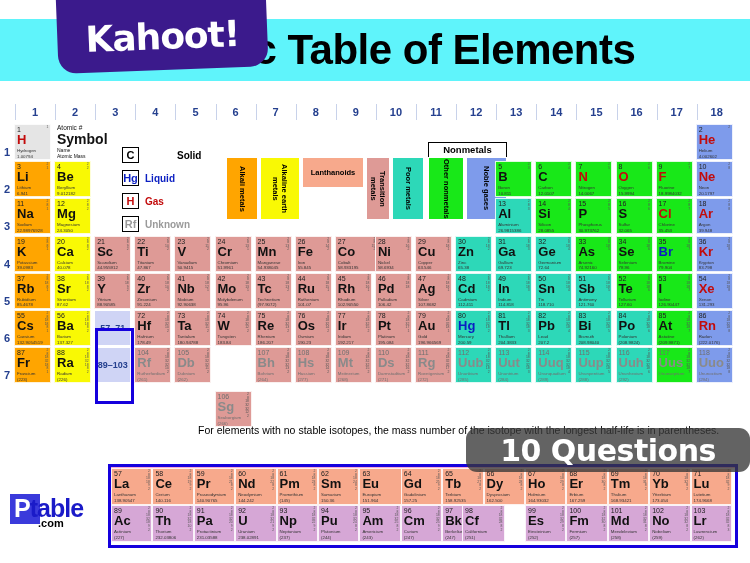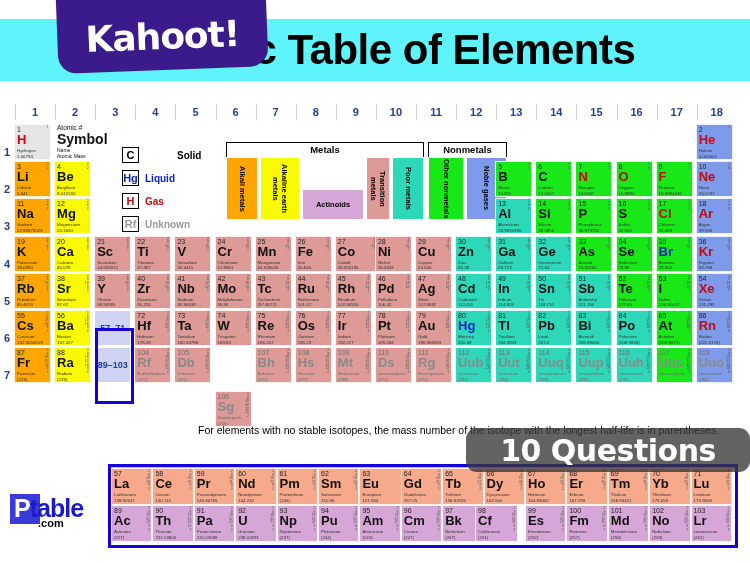--- a/index.html
+++ b/index.html
@@ -228,25 +228,24 @@
       <div class="row s-gas">
         <div class="box">H</div>
         <div class="lab">Gas</div>
       </div>
       <div class="row s-unknown">
         <div class="box">Rf</div>
         <div class="lab">Unknown</div>
       </div>
     </div>
   <div id="cat-legend">
-      <div class="bracket" style="left: 0px; width: 198px;">Metals</div>
       <div class="bracket" style="left: 202px; width: 79px;">Nonmetals</div>
       <div class="blk vert" style="left: 0px; top: 15px; width: 32px; height: 63px; background: rgb(255, 165, 0);">Alkali metals</div>
       <div class="blk vert" style="left: 34px; top: 15px; width: 40px; height: 63px; background: rgb(249, 249, 4);">Alkaline earth metals</div>
-      <div class="blk" style="left: 76px; top: 47px; width: 62px; height: 31px; background: rgb(214, 167, 214);">Actinoids</div>
+      <div class="blk" style="left: 76px; top: 15px; width: 62px; height: 31px; background: rgb(247, 169, 140);">Lanthanoids</div>
       <div class="blk vert" style="left: 140px; top: 15px; width: 24px; height: 63px; background: rgb(222, 154, 150);">Transition metals</div>
       <div class="blk vert" style="left: 166px; top: 15px; width: 32px; height: 63px; background: rgb(45, 216, 184);">Poor metals</div>
       <div class="blk vert" style="left: 202px; top: 15px; width: 36px; height: 63px; background: rgb(24, 232, 24);">Other nonmetals</div>
       <div class="blk vert" style="left: 240px; top: 15px; width: 41px; height: 63px; background: rgb(126, 155, 235);">Noble gases</div>
     </div>
 
 <div class="cell c-hydrogen st-gas" style="left: 0px; top: 0px;">
       <div class="num">1</div>
       <div class="sym">H</div>
       <div class="nm">Hydrogen</div>
@@ -1045,21 +1044,21 @@
       <div class="ms">(247)</div>
       <div class="shell">2<br>8<br>18<br>32<br>25<br>9<br>2</div>
     </div>
     <div class="cell c-actin st-sol" style="width: 41.4px; height: 37px; left: 331.2px; top: 37px;">
       <div class="num">97</div>
       <div class="sym">Bk</div>
       <div class="nm">Berkelium</div>
       <div class="ms">(247)</div>
       <div class="shell">2<br>8<br>18<br>32<br>27<br>8<br>2</div>
     </div>
-    <div class="cell c-actin st-sol" style="width: 43px; height: 37px; left: 364px; top: 37px;">
+    <div class="cell c-actin st-sol" style="width: 43px; height: 37px; left: 351px; top: 37px;">
       <div class="num">98</div>
       <div class="sym">Cf</div>
       <div class="nm">Californium</div>
       <div class="ms">(251)</div>
       <div class="shell">2<br>8<br>18<br>32<br>28<br>8<br>2</div>
     </div>
     <div class="cell c-actin st-sol" style="width: 41.4px; height: 37px; left: 414px; top: 37px;">
       <div class="num">99</div>
       <div class="sym">Es</div>
       <div class="nm">Einsteinium</div>

